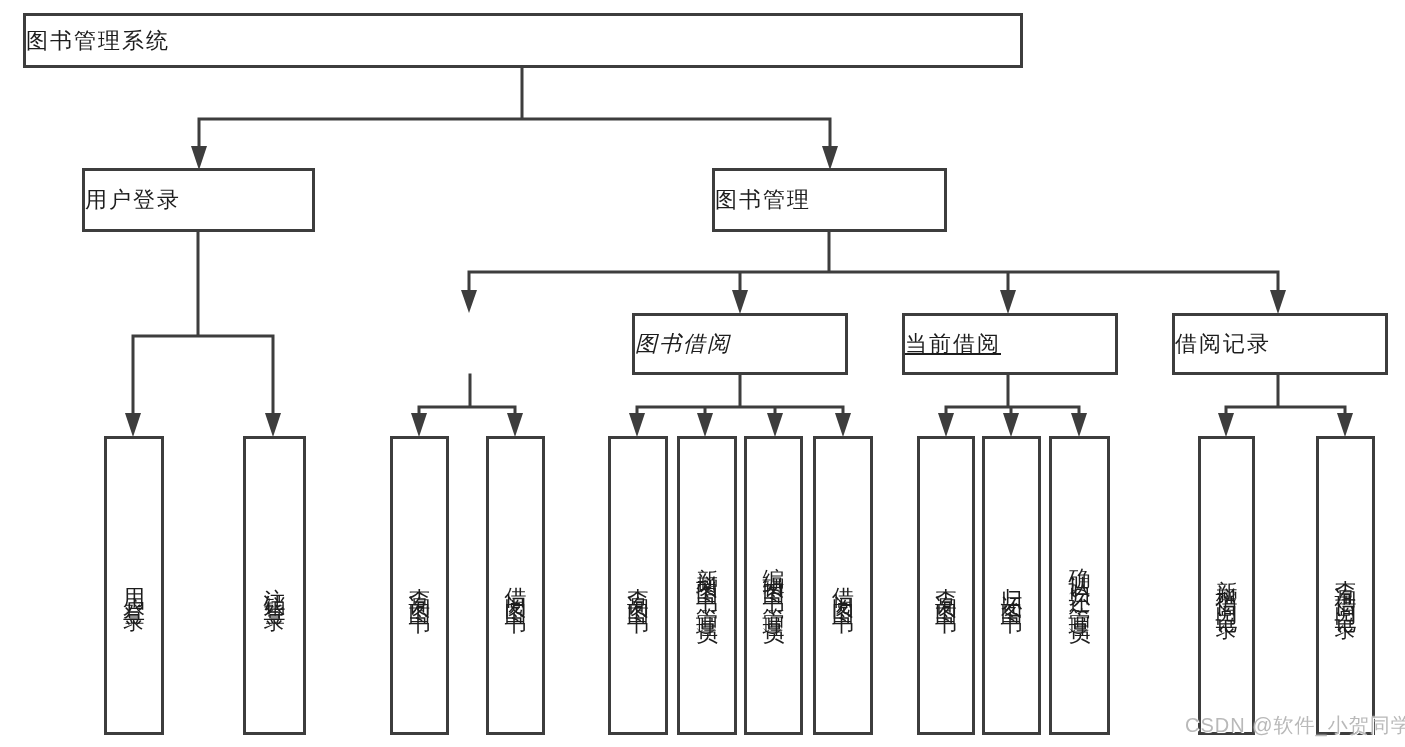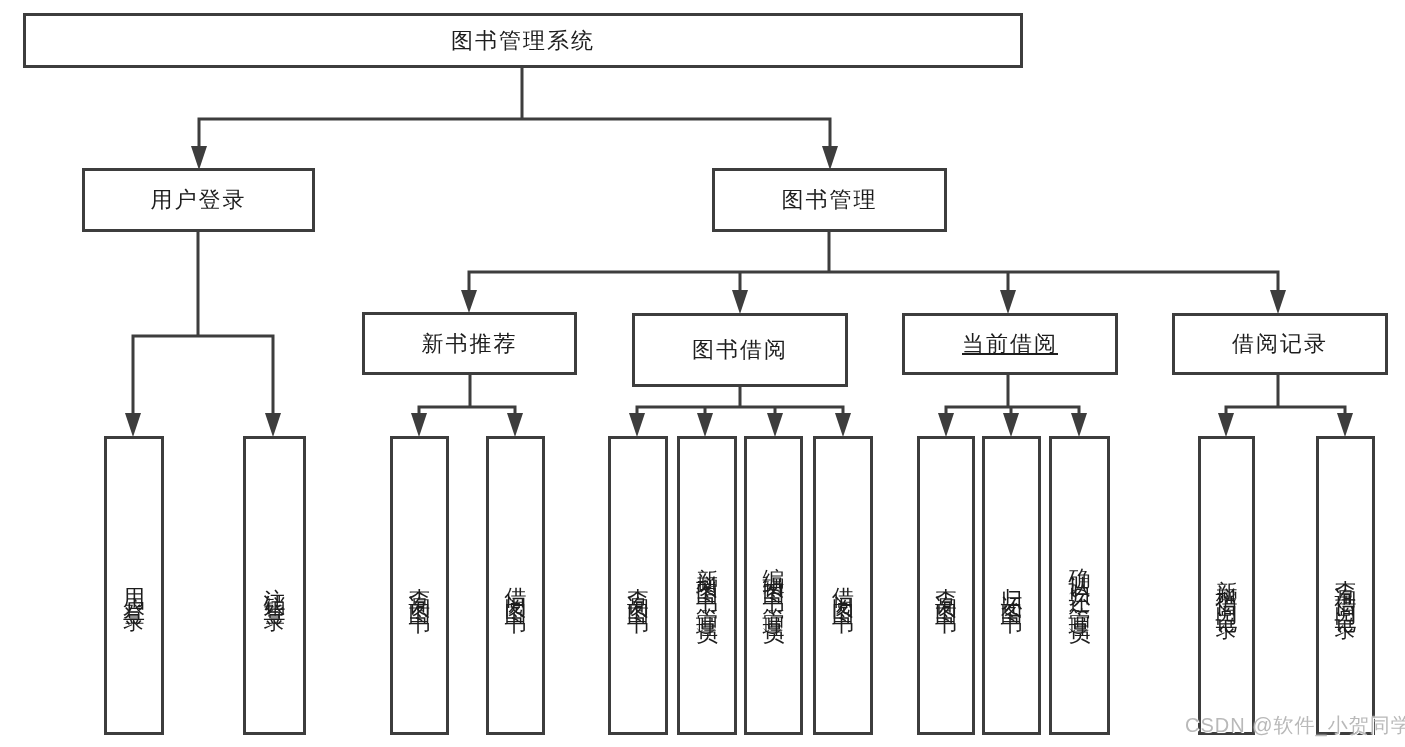--- a/index.html
+++ b/index.html
@@ -22,21 +22,20 @@
     width: 1405px;
     height: 747px;
   }
   .node {
     position: absolute;
     box-sizing: border-box;
     border: 3px solid #3d3d3d;
     background: #ffffff;
     display: flex;
     align-items: center;
-    justify-content: center;
     color: #1d1d1d;
     font-size: 22px;
     letter-spacing: 2px;
     white-space: nowrap;
   }
   .leaf {
     position: absolute;
     box-sizing: border-box;
     border: 3px solid #3d3d3d;
     background: #ffffff;
@@ -114,24 +113,21 @@
     <span>图书管理系统</span>
   </div>
 
   <div class="node" style="left:82px; top:168px; width:233px; height:64px;">
     <span>用户登录</span>
   </div>
   <div class="node" style="left:712px; top:168px; width:235px; height:64px;">
     <span>图书管理</span>
   </div>
 
-  <div class="node" style="left:362px; top:312px; width:215px; height:63px;">
-    <span>新书推荐</span>
-  </div>
-  <div class="node" style="left:632px; top:313px; width:216px; height:74px;">
+  <div class="node" style="left:632px; top:313px; width:216px; height:62px;font-style:italic;">
     <span>图书借阅</span>
   </div>
   <div class="node" style="left:902px; top:313px; width:216px; height:62px;text-decoration:underline;">
     <span>当前借阅</span>
   </div>
   <div class="node" style="left:1172px; top:313px; width:216px; height:62px;">
     <span>借阅记录</span>
   </div>
 
   <div class="leaf" style="left:104px; top:436px; width:60px; height:299px;">

